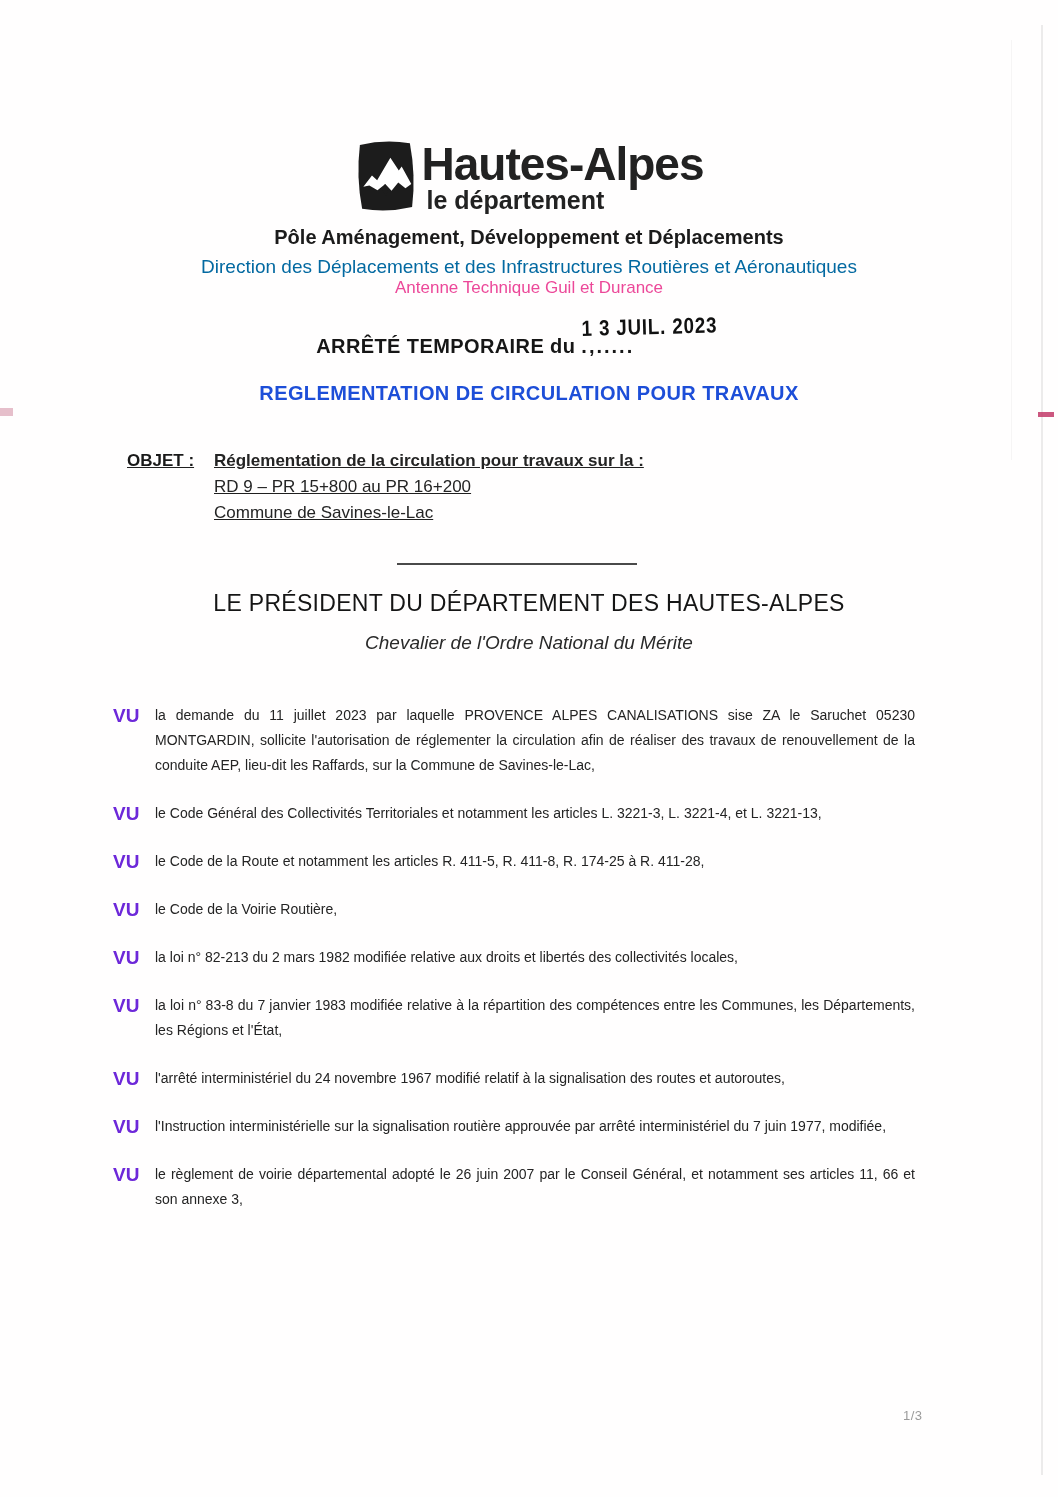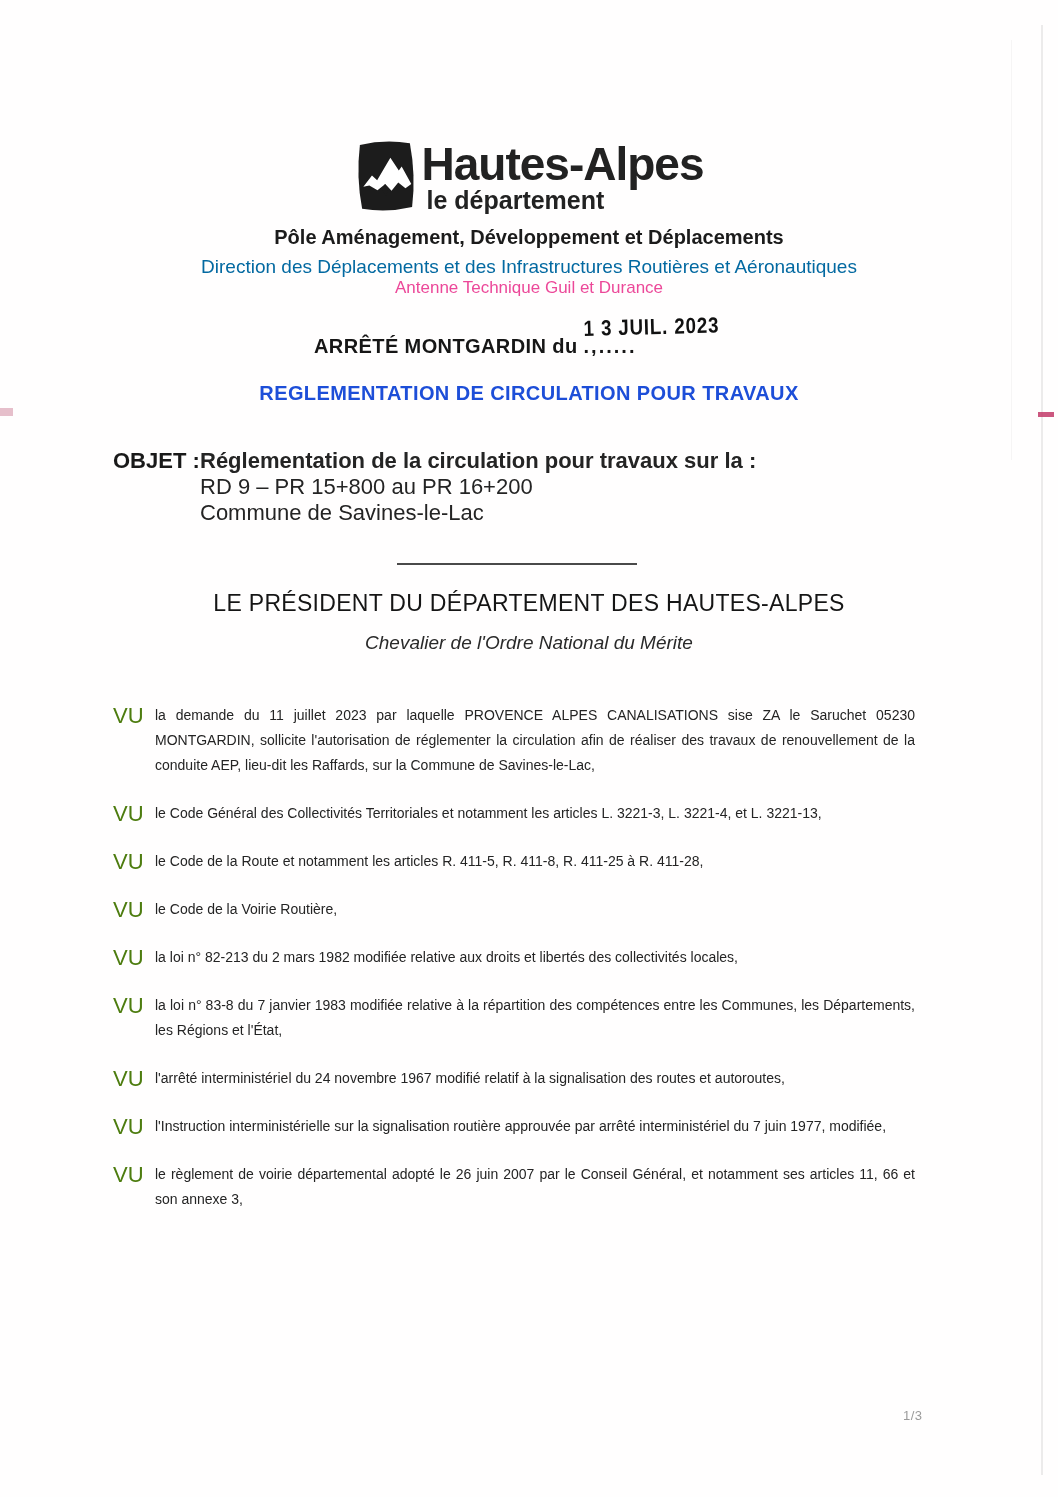--- a/index.html
+++ b/index.html
@@ -40,38 +40,38 @@
     font-size:20px; font-weight:bold; letter-spacing:.4px; color:#161616; }
   .dots { letter-spacing:2px; margin-left:6px; }
   .stamp { display:inline-block; font-size:22px; font-weight:bold; color:#111;
     letter-spacing:1px; margin-left:-52px;
     transform:translateY(-17px) rotate(-1.5deg) scaleX(0.85);
     transform-origin:left bottom; white-space:nowrap; }
   .title-line2 { margin-top:23px; font-size:20px; font-weight:bold;
     letter-spacing:.4px; color:#1d4ed8; }
 
   
-  .objet-block { position:absolute; top:448px; left:113px; width:800px;
-    display:grid; grid-template-columns:87px 1fr; font-size:22px; line-height:26px; }
+  .objet-block { position:absolute; top:448px; left:127px; width:800px;
+    display:grid; grid-template-columns:87px 1fr; font-size:17px; line-height:26px;text-decoration:underline; }
   .objet-label { font-weight:bold; color:#191919; }
   .objet-lines .bold { font-weight:bold; }
   .objet-lines div { color:#242424; }
 
   
   .divider { position:absolute; top:563px; left:397px; width:240px; height:2px;
     background:#4a4a4a; }
   .president-block { position:absolute; top:590px; left:0; width:100%; text-align:center; }
   .president-title { font-size:23px; font-weight:normal; letter-spacing:.3px; color:#151515; }
   .president-subtitle { margin-top:15px; font-size:19px; font-style:italic; color:#2a2a2a; }
 
   
   .vu-list { position:absolute; top:703px; left:113px; width:802px; }
   .vu-item { display:flex; margin-bottom:23px; }
-  .vu-label { flex:0 0 42px; font-weight:normal; font-size:22px; line-height:25px;
-    color:#4d7c0f; }
+  .vu-label { flex:0 0 42px; font-weight:bold; font-size:19px; line-height:25px;
+    color:#6d28d9; }
   .vu-text { flex:1; font-size:14px; line-height:25px; text-align:justify;
     color:#242424; }
 
   
   .page-number { position:absolute; left:903px; top:1408px; font-size:13px;
     color:#9b9b9b; letter-spacing:.5px; }
 </style>
 </head>
 <body>
 
@@ -94,21 +94,21 @@
         <div class="logo-tagline">le département</div>
       </div>
     </div>
     <div class="lh-pole">Pôle Aménagement, Développement et Déplacements</div>
     <div class="lh-direction">Direction des Déplacements et des Infrastructures Routières et Aéronautiques</div>
     <div class="lh-antenne">Antenne Technique Guil et Durance</div>
   </div>
 
   <div class="title-block">
     <div class="title-line1">
-      <span>ARRÊTÉ MONTGARDIN du</span>
+      <span>ARRÊTÉ TEMPORAIRE du</span>
       <span class="dots">.,.....</span>
       <span class="stamp">1 3  JUIL. 2023</span>
     </div>
     <div class="title-line2">REGLEMENTATION DE CIRCULATION POUR TRAVAUX</div>
   </div>
 
   <div class="objet-block">
     <div class="objet-label">OBJET :</div>
     <div class="objet-lines">
       <div class="bold">Réglementation de la circulation pour travaux sur la :</div>
@@ -130,21 +130,21 @@
         <div class="vu-text">la demande du 11 juillet 2023 par laquelle PROVENCE ALPES CANALISATIONS sise ZA le Saruchet 05230 MONTGARDIN, sollicite l'autorisation de réglementer la circulation afin de réaliser des travaux de renouvellement de la conduite AEP, lieu-dit les Raffards, sur la Commune de Savines-le-Lac,</div>
       </div>
 
       <div class="vu-item">
         <div class="vu-label">VU</div>
         <div class="vu-text">le Code Général des Collectivités Territoriales et notamment les articles L. 3221-3, L. 3221-4, et L. 3221-13,</div>
       </div>
 
       <div class="vu-item">
         <div class="vu-label">VU</div>
-        <div class="vu-text">le Code de la Route et notamment les articles R. 411-5, R. 411-8, R. 411-25 à R. 411-28,</div>
+        <div class="vu-text">le Code de la Route et notamment les articles R. 411-5, R. 411-8, R. 174-25 à R. 411-28,</div>
       </div>
 
       <div class="vu-item">
         <div class="vu-label">VU</div>
         <div class="vu-text">le Code de la Voirie Routière,</div>
       </div>
 
       <div class="vu-item">
         <div class="vu-label">VU</div>
         <div class="vu-text">la loi n° 82-213 du 2 mars 1982 modifiée relative aux droits et libertés des collectivités locales,</div>

